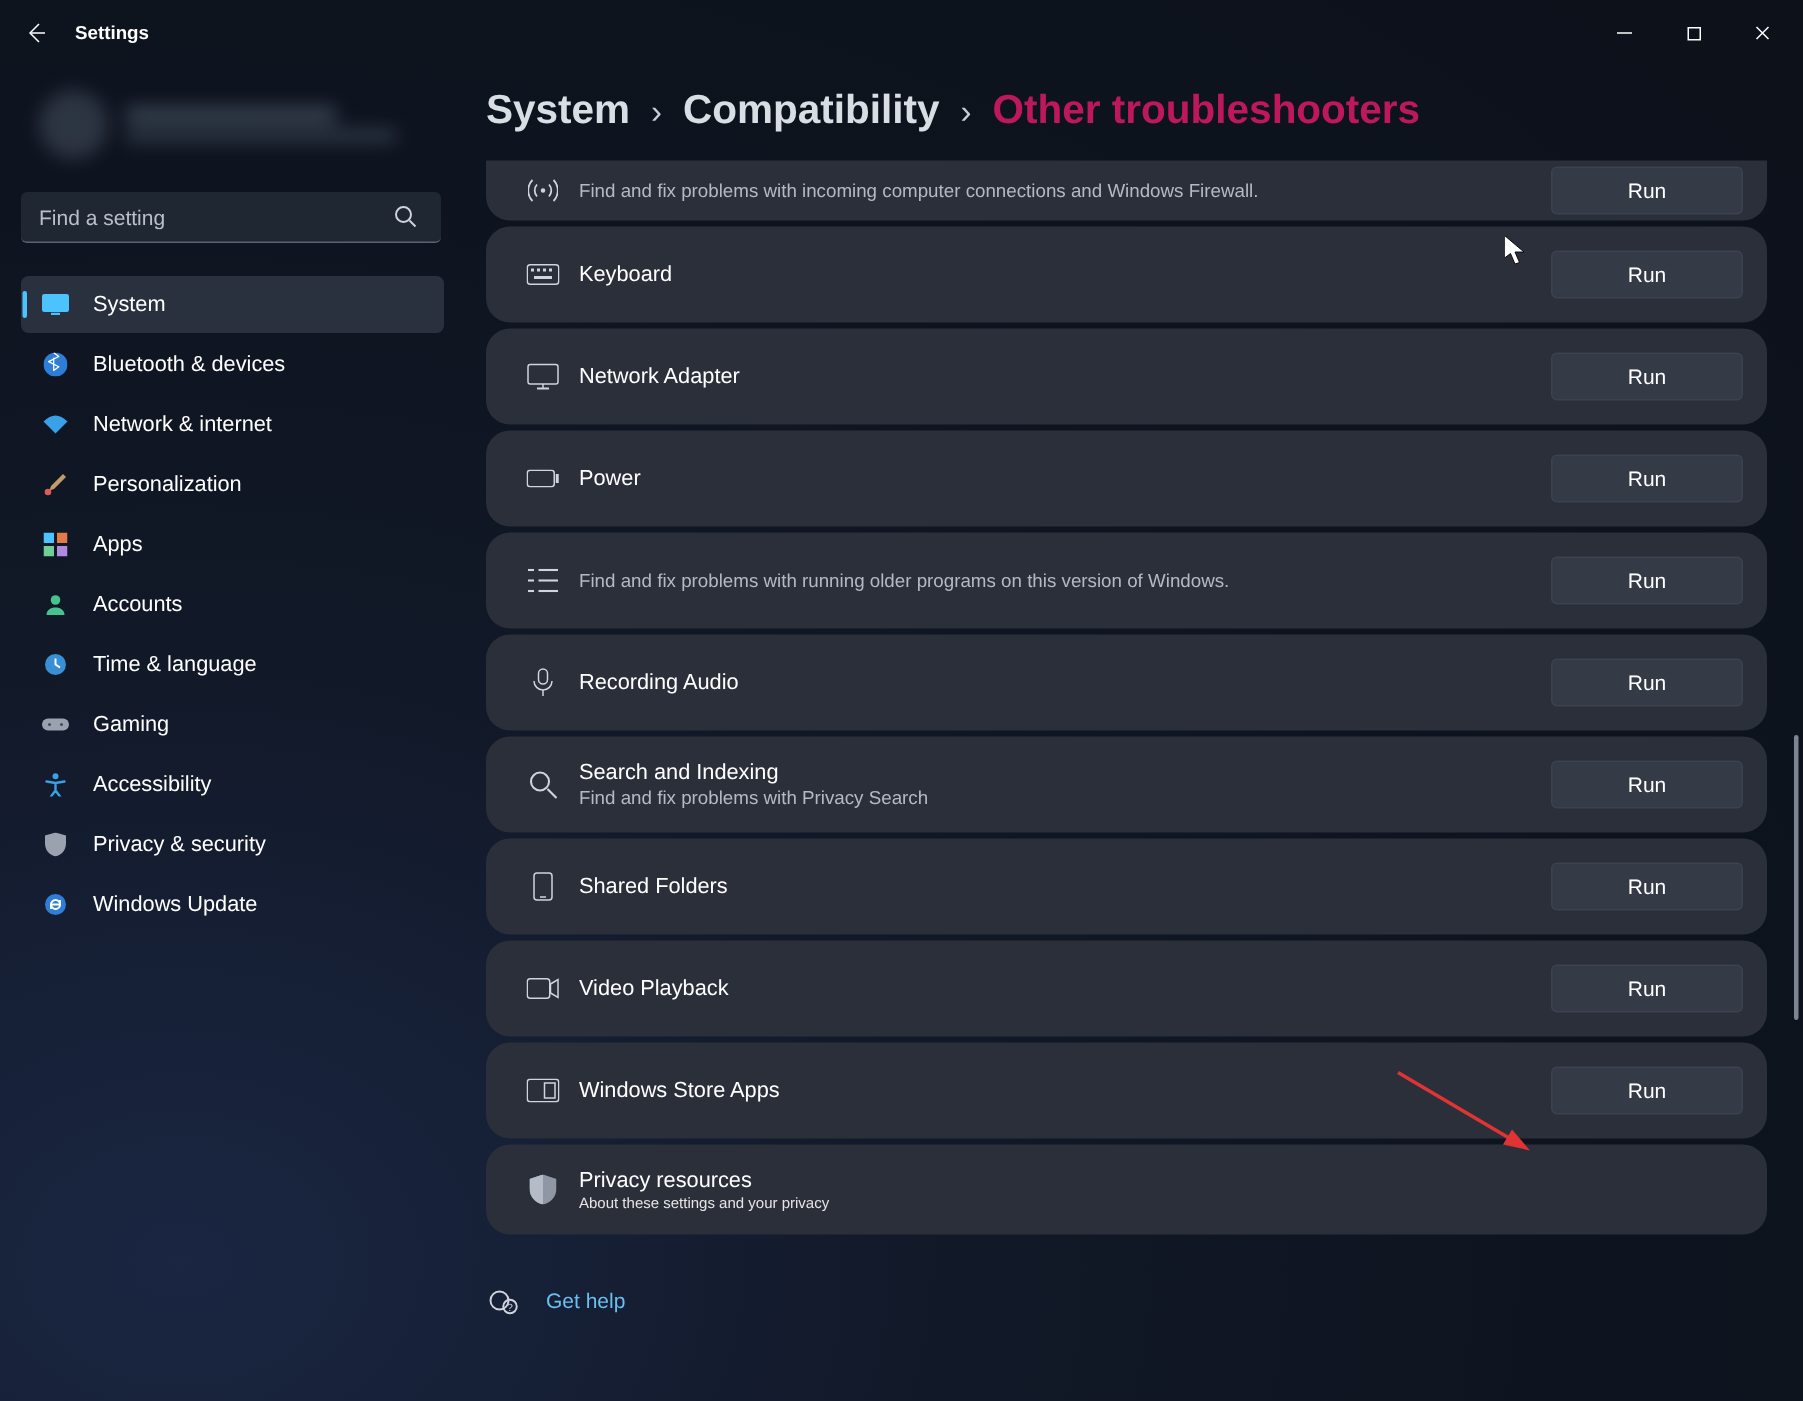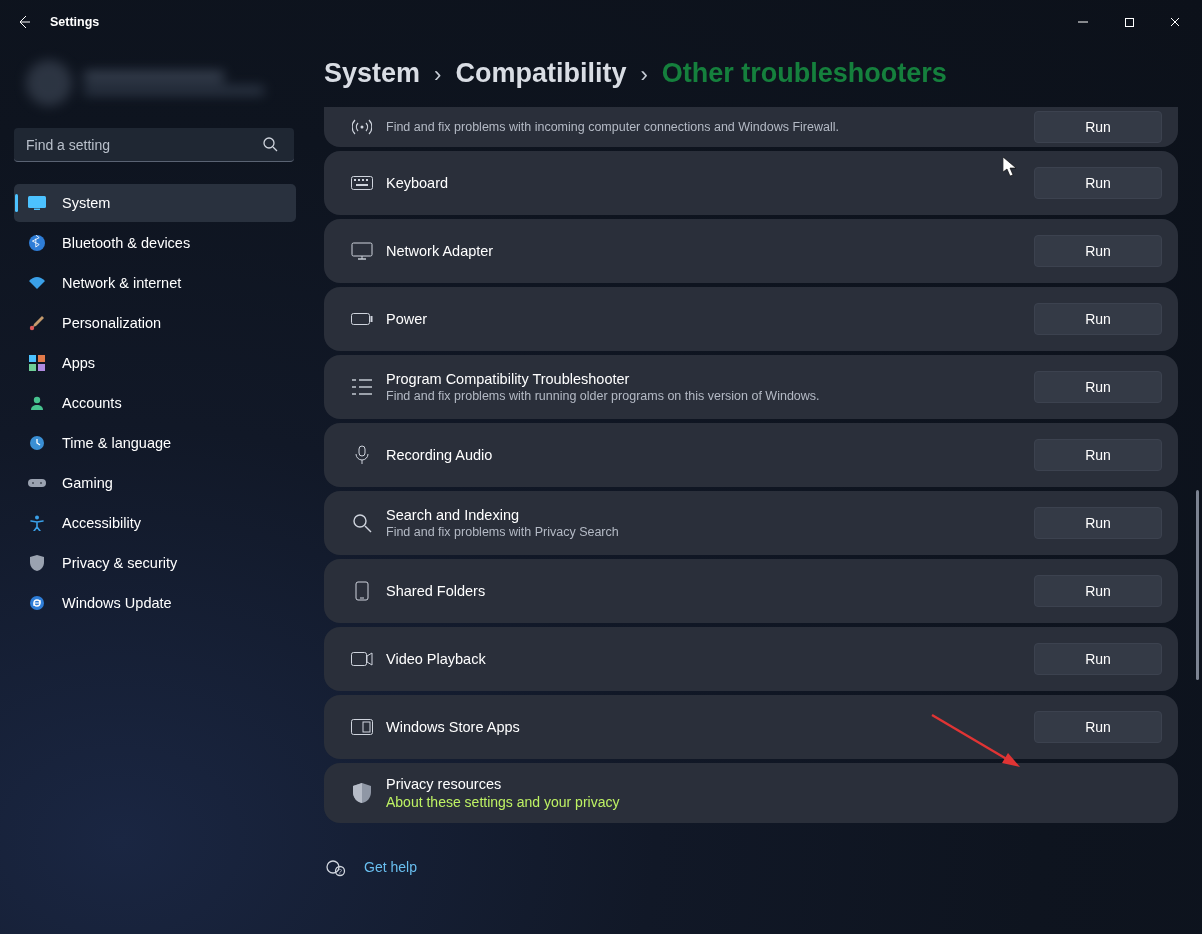--- a/index.html
+++ b/index.html
@@ -41,34 +41,34 @@
   .nav-item.active { background:#29313e;}
   .nav-item.active::before { content:""; position:absolute; left:1px; top:10px; bottom:10px; width:3px; background:#4cc2ff; border-radius:2px;}
   .nav-ico { width:18px; height:18px; display:flex; align-items:center; justify-content:center;}
   .nav-label { font-size:14.5px; color:#fff; }
 
   
   .content { flex:1; padding:14px 24px 0 14px; overflow:hidden; position:relative; }
   .crumbs { display:flex; align-items:baseline; gap:14px; margin-bottom:18px; }
   .crumb-link { font-size:27px; font-weight:600; color:#d9dde4; cursor:pointer; }
   .crumb-sep { font-size:22px; color:#c7cdd6; }
-  .crumb-current { font-size:27px; font-weight:600; color:#15803d; }
+  .crumb-current { font-size:27px; font-weight:600; color:#be185d; }
 
   .cards { display:flex; flex-direction:column; gap:4px; }
   .card {
     background:#2a2f3a; border-radius:16px; min-height:64px;
     display:flex; align-items:center; padding:0 16px 0 14px;
   }
   .card.first-partial { min-height:40px; border-top-left-radius:0; border-top-right-radius:0; padding-top:0;text-align:right; }
   .card.footer { min-height:60px;}
   .card-ico { width:48px; display:flex; align-items:center; justify-content:center; }
   .card-text { display:flex; flex-direction:column; gap:2px; }
   .card-title { font-size:14.5px; color:#fff; font-weight:400;}
   .card-desc { font-size:12.5px; color:#b4bac5; }
-  .card-link { font-size:14px; color:#bef264; cursor:pointer;}
+  .card-link { font-size:10px; color:#e5e5e5; cursor:pointer;}
   .run-btn {
     margin-left:auto; width:128px; height:32px; background:#343a46; border:1px solid #3c424f;
     border-radius:4px; color:#fff; font-size:14px; cursor:pointer; display:flex; align-items:center; justify-content:center;
   }
 
   .help-row { display:flex; align-items:center; gap:18px; margin-top:34px; margin-left:2px;}
   .help-link { color:#69bff0; font-size:14px; cursor:pointer;}
 
   .scroll-thumb { position:absolute; right:3px; top:446px; width:3px; height:190px; background:#7d8492; border-radius:2px;}
 
@@ -307,21 +307,20 @@
             <svg width="20" height="18">
               <line x1="0" y1="2" x2="4" y2="2" stroke="#cfd4dd" stroke-width="1.4"></line>
               <line x1="7" y1="2" x2="20" y2="2" stroke="#cfd4dd" stroke-width="1.4"></line>
               <line x1="0" y1="9" x2="4" y2="9" stroke="#cfd4dd" stroke-width="1.4"></line>
               <line x1="7" y1="9" x2="20" y2="9" stroke="#cfd4dd" stroke-width="1.4"></line>
               <line x1="0" y1="16" x2="4" y2="16" stroke="#cfd4dd" stroke-width="1.4"></line>
               <line x1="7" y1="16" x2="20" y2="16" stroke="#cfd4dd" stroke-width="1.4"></line>
             </svg>
           </span>
         <div class="card-text">
-          <span class="card-title">Program Compatibility Troubleshooter</span>
           <span class="card-desc">Find and fix problems with running older programs on this version of Windows.</span>
         </div>
         <div class="run-btn">Run</div>
       </div>
 
       <div class="card">
         <span class="card-ico">
             <svg width="16" height="20">
               <rect x="5" y="1" width="6" height="10" rx="3" stroke="#cfd4dd" fill="none"></rect>
               <path d="M2 9a6 6 0 0 0 12 0" stroke="#cfd4dd" fill="none"></path>

